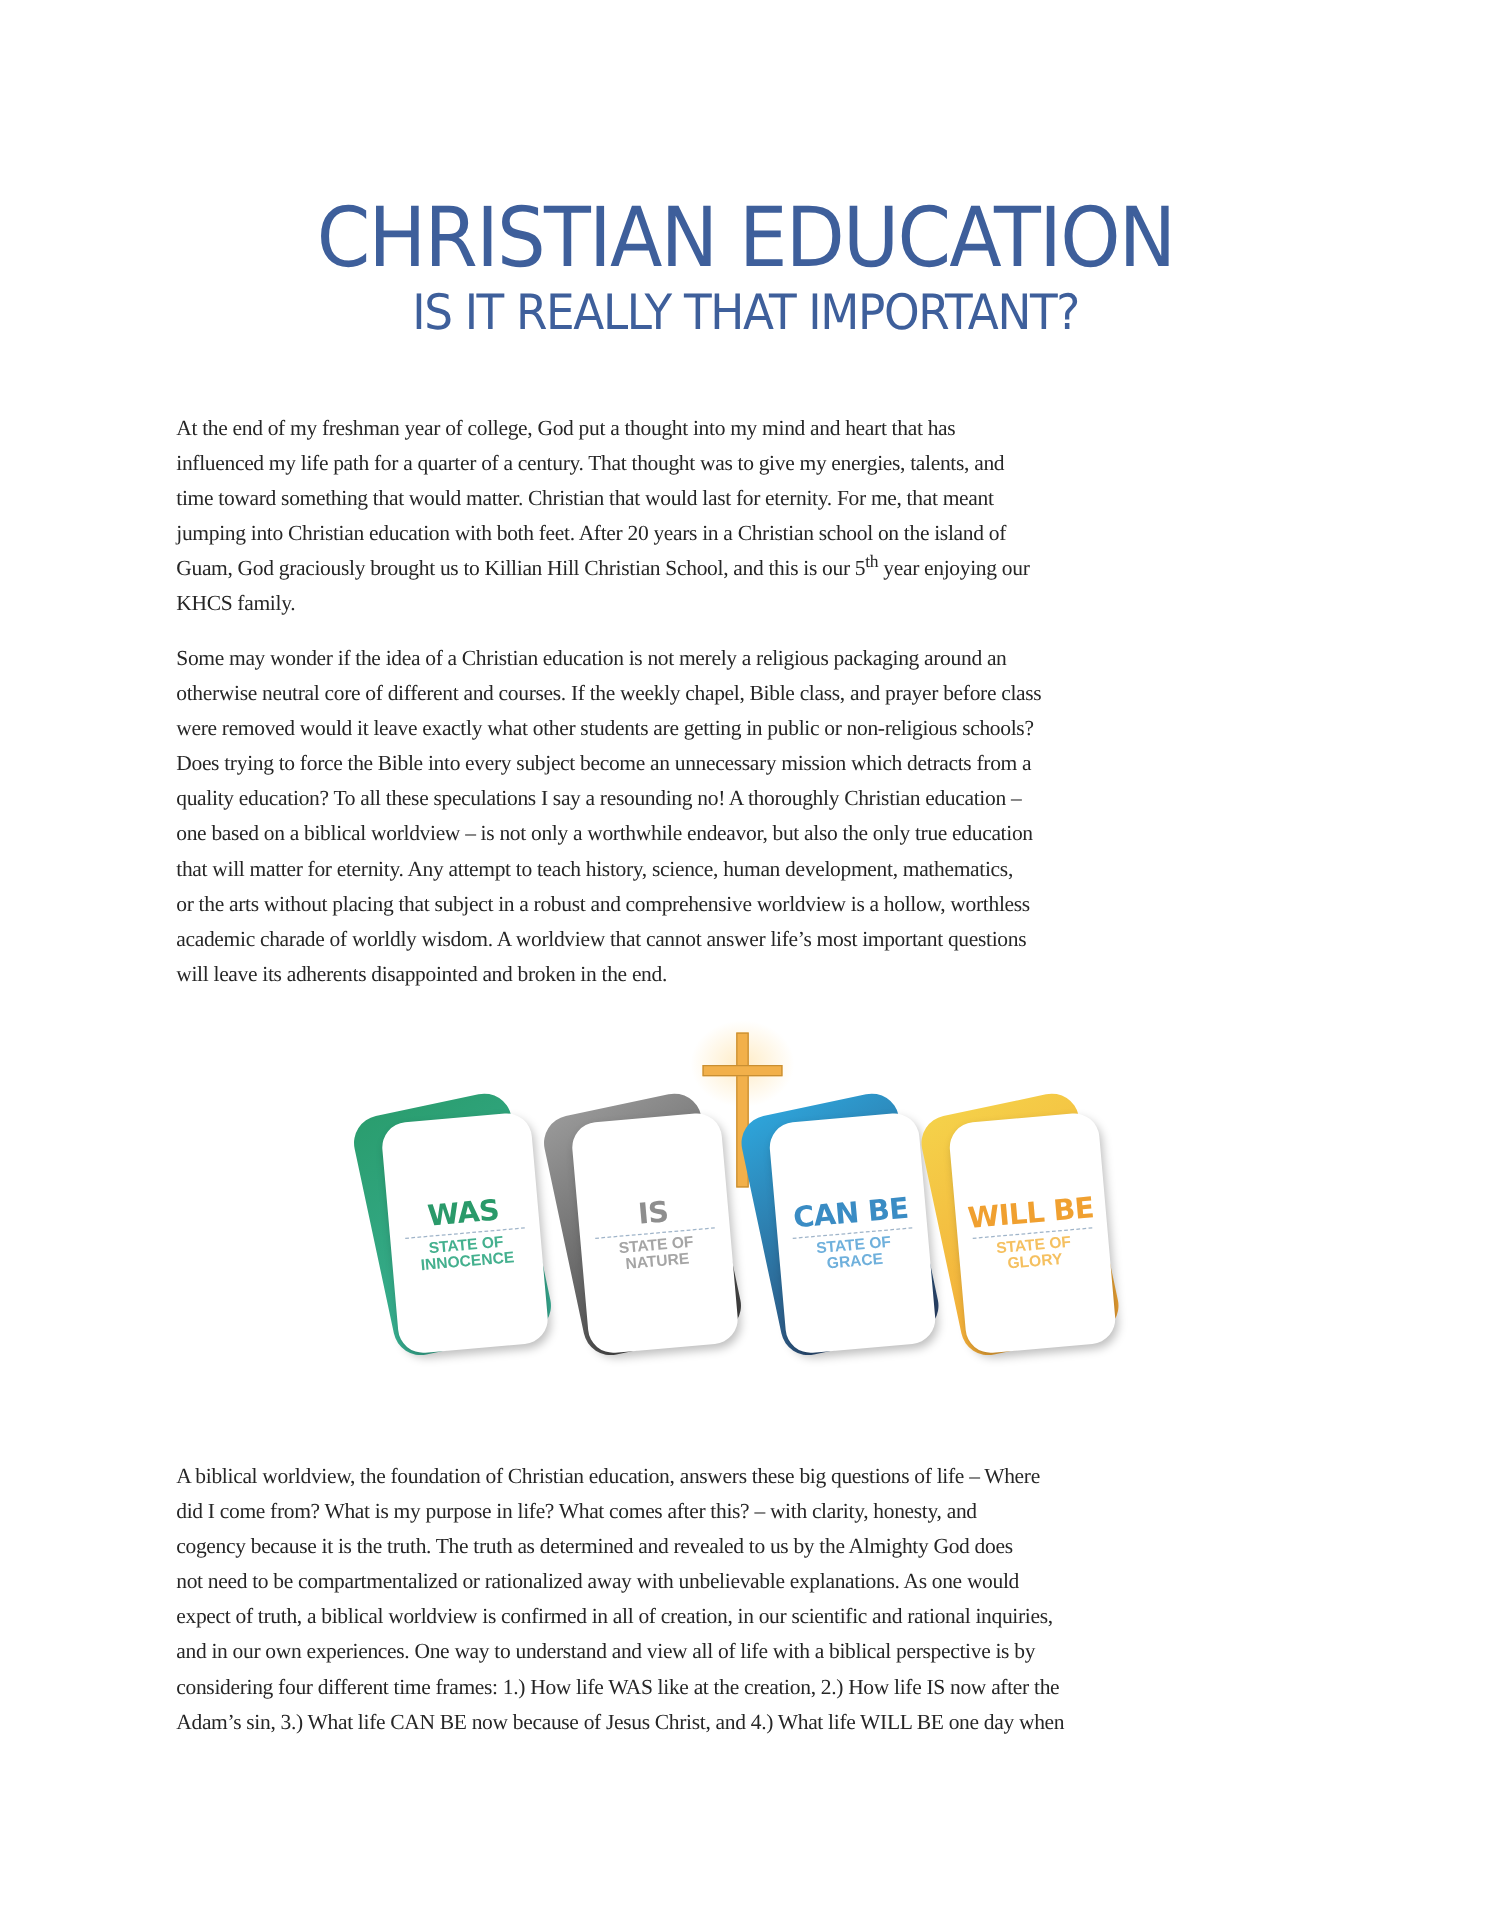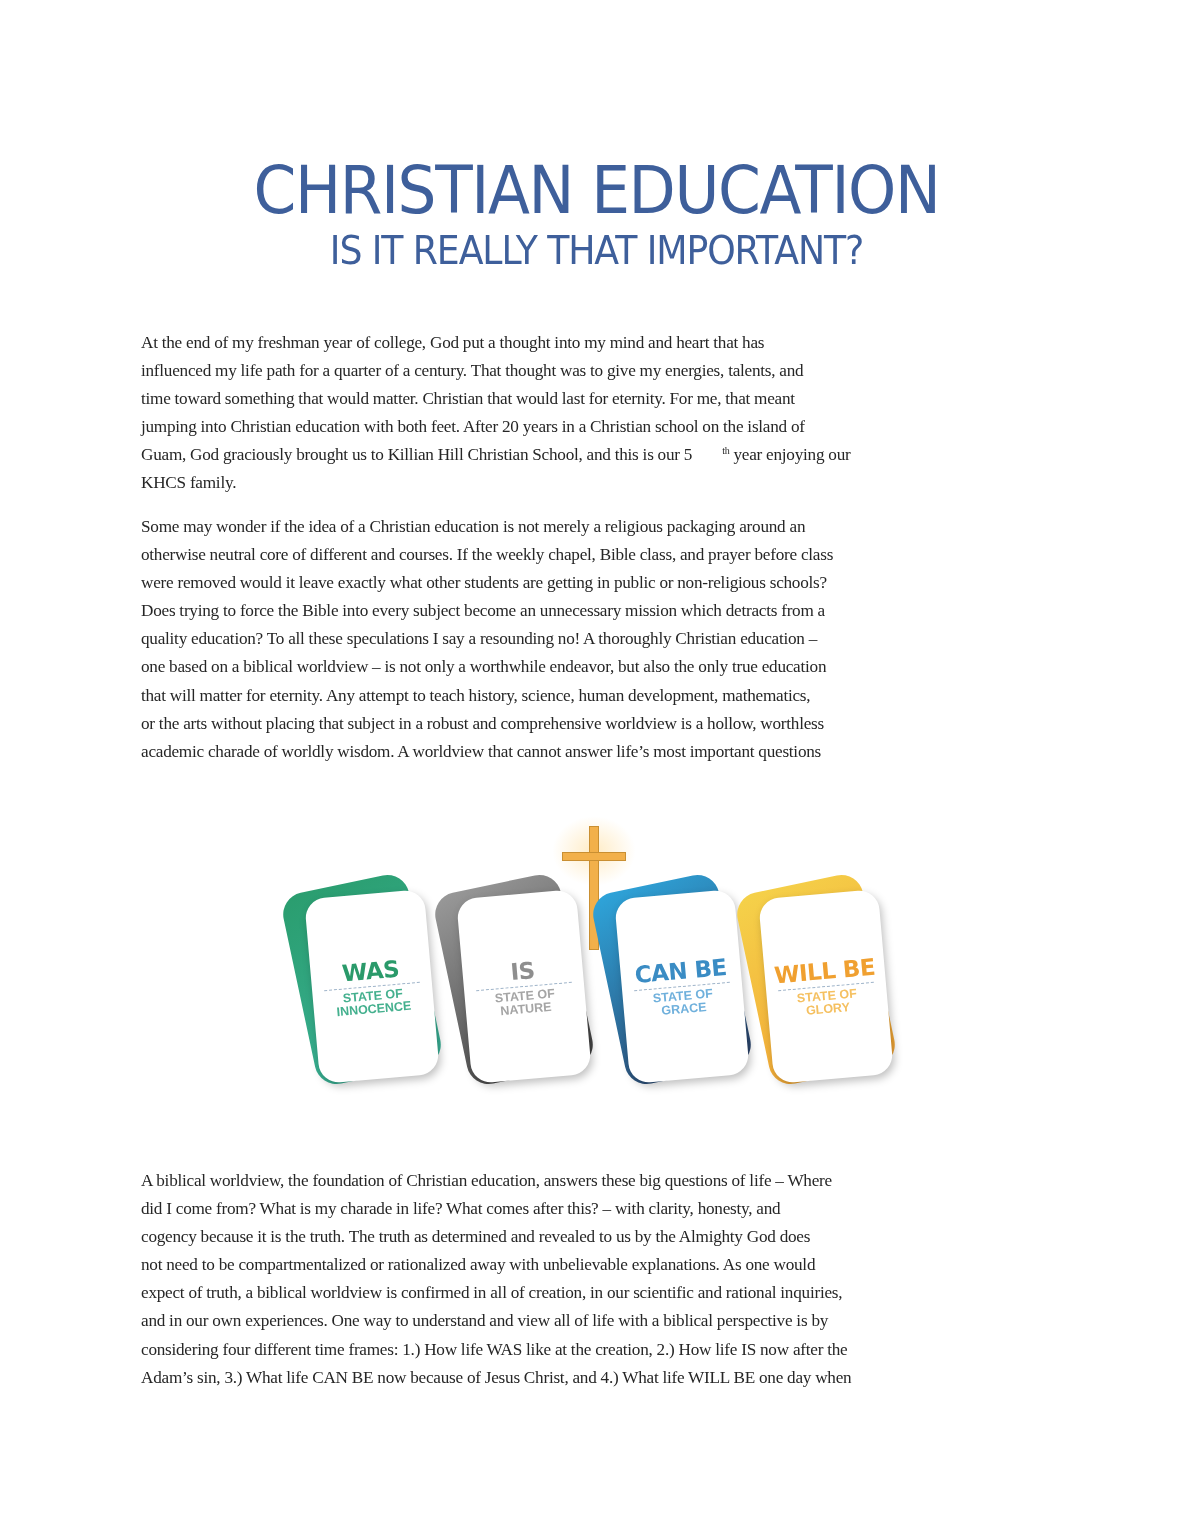--- a/index.html
+++ b/index.html
@@ -2,21 +2,21 @@
 <html><head>
 <meta charset="utf-8">
 <style>
   html, body { margin:0; padding:0; background:#ffffff; }
   body { width:1193px; height:1536px; position:relative; overflow:hidden; font-family:"Liberation Sans", "DejaVu Sans", sans-serif; }
   .title { position:absolute; left:0; width:1193px; text-align:center; color:#3e5f9b; font-family:"DejaVu Sans", sans-serif; }
   .t1 { top:152px; font-size:66px; letter-spacing:-1.5px; font-weight:400; transform:scaleX(0.93); transform-origin:center; }
   .t2 { top:228px; font-size:39px; letter-spacing:-1.2px; transform:scaleX(0.93); transform-origin:center; }
   .para { position:absolute; left:141px; width:920px; color:#262626; font-family:"DejaVu Sans", sans-serif; font-size:17.2px; line-height:28.1px; letter-spacing:-0.25px; }
   .line { display:block; white-space:nowrap;font-family:Liberation Serif, serif; }
-  sup { font-size:10px; line-height:0; vertical-align:super;margin-left:30px; }
+  sup { font-size:14px; line-height:0; vertical-align:super; }
   #p1 { top:329px; }
   #p2 { top:513px; }
   #p3 { top:1139px;margin-top:28px; }
 
   .graphic { position:absolute; left:290px; top:820px; width:620px; height:280px; }
   .card { position:absolute; width:150px; height:210px; }
   .card .back { position:absolute; left:0; top:0; width:128px; height:195px; border-radius:22px; transform:rotate(-12deg); }
   .card .front { position:absolute; left:14px; top:12px; width:120px; height:185px; background:#fff; border-radius:20px; box-shadow: 2px 4px 8px rgba(0,0,0,0.25); transform:rotate(-5deg); display:flex; flex-direction:column; align-items:center; justify-content:center; }
   .card .big { font-family:"DejaVu Sans", sans-serif; font-weight:bold; font-size:23px; letter-spacing:-0.5px; line-height:26px; }
   .card .dash { width:96px; border-top:1.5px dashed #9fb4c9; margin:2px 0 3px; }
@@ -44,20 +44,21 @@
 <div class="para" id="p2">
   <span class="line">Some may wonder if the idea of a Christian education is not merely a religious packaging around an</span>
   <span class="line">otherwise neutral core of different and courses. If the weekly chapel, Bible class, and prayer before class</span>
   <span class="line">were removed would it leave exactly what other students are getting in public or non-religious schools?</span>
   <span class="line">Does trying to force the Bible into every subject become an unnecessary mission which detracts from a</span>
   <span class="line">quality education? To all these speculations I say a resounding no! A thoroughly Christian education –</span>
   <span class="line">one based on a biblical worldview – is not only a worthwhile endeavor, but also the only true education</span>
   <span class="line">that will matter for eternity. Any attempt to teach history, science, human development, mathematics,</span>
   <span class="line">or the arts without placing that subject in a robust and comprehensive worldview is a hollow, worthless</span>
   <span class="line">academic charade of worldly wisdom. A worldview that cannot answer life’s most important questions</span>
+  <span class="line">will leave its adherents disappointed and broken in the end.</span>
 </div>
 
 <div class="graphic">
   <div class="cross">
     <div class="glow"></div>
     <div class="v"></div>
     <div class="h"></div>
   </div>
 
   <div class="card" style="left:8px; top:62px;">
@@ -96,20 +97,20 @@
       <div class="big" style="color: rgb(240, 160, 48);">WILL BE</div>
       <div class="dash"></div>
       <div class="small" style="color: rgb(245, 192, 96);">STATE OF</div>
       <div class="small" style="color: rgb(245, 192, 96);">GLORY</div>
     </div>
   </div>
 </div>
 
 <div class="para" id="p3">
   <span class="line">A biblical worldview, the foundation of Christian education, answers these big questions of life – Where</span>
-  <span class="line">did I come from? What is my charade in life? What comes after this? – with clarity, honesty, and</span>
+  <span class="line">did I come from? What is my purpose in life? What comes after this? – with clarity, honesty, and</span>
   <span class="line">cogency because it is the truth. The truth as determined and revealed to us by the Almighty God does</span>
   <span class="line">not need to be compartmentalized or rationalized away with unbelievable explanations. As one would</span>
   <span class="line">expect of truth, a biblical worldview is confirmed in all of creation, in our scientific and rational inquiries,</span>
   <span class="line">and in our own experiences. One way to understand and view all of life with a biblical perspective is by</span>
   <span class="line">considering four different time frames: 1.) How life WAS like at the creation, 2.) How life IS now after the</span>
   <span class="line">Adam’s sin, 3.) What life CAN BE now because of Jesus Christ, and 4.) What life WILL BE one day when</span>
 </div>
 
 </body></html>

